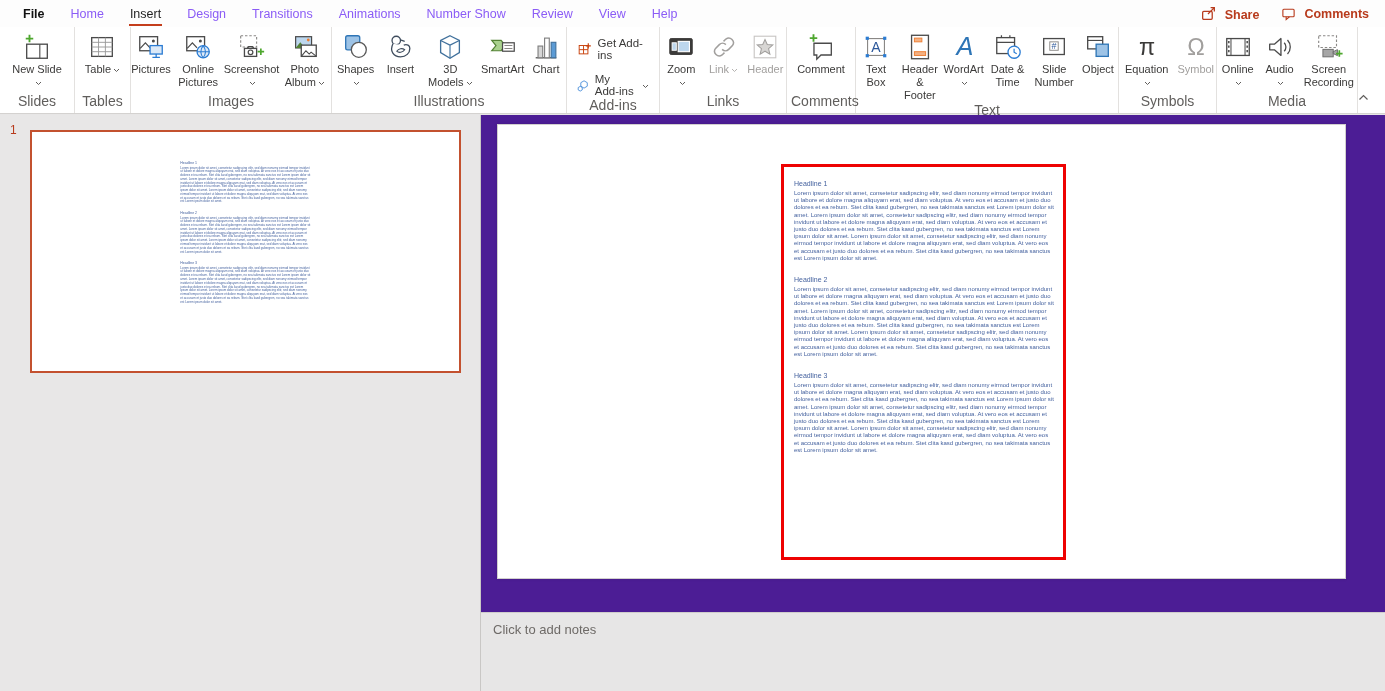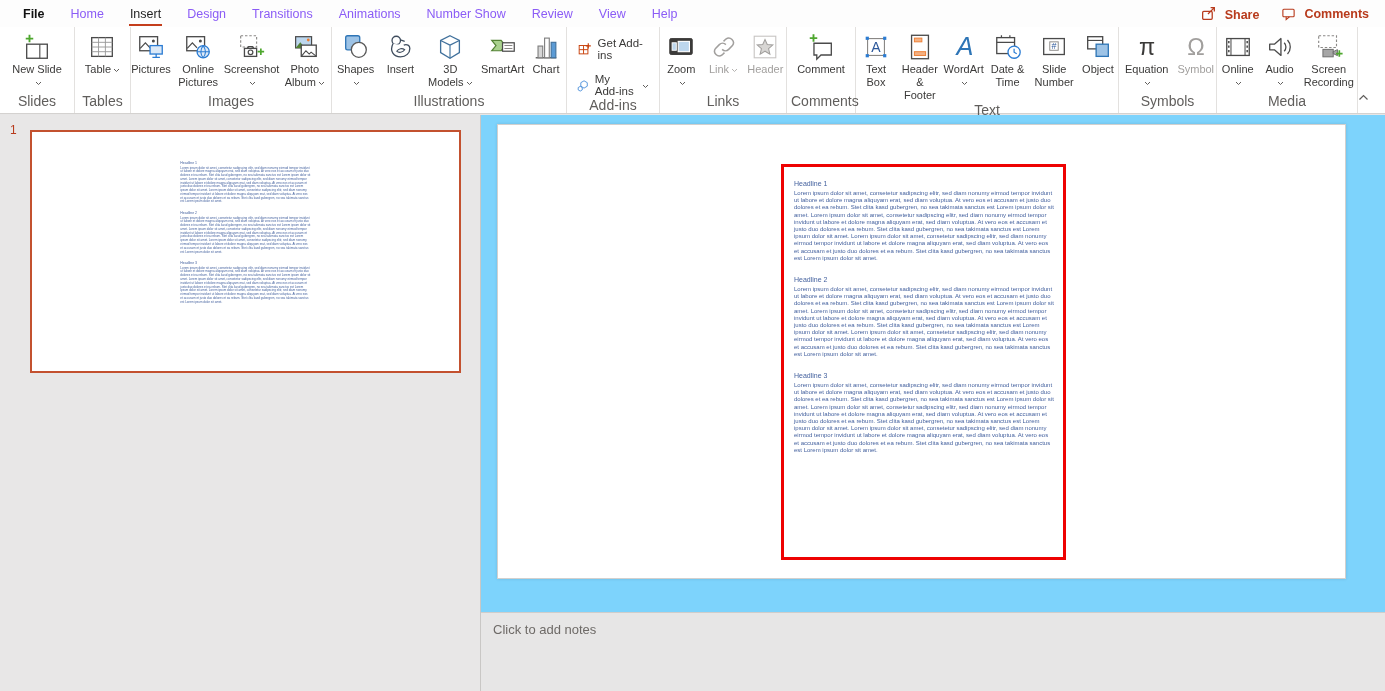--- a/index.html
+++ b/index.html
@@ -33,21 +33,21 @@
   .collapse-area { flex:1 1 auto; position:relative; border-right:none; }
   .collapse-chev { position:absolute; right:16px; bottom:8px; cursor:default; }
 
   
   .workspace { position:absolute; top:115px; left:0; right:0; bottom:0; display:flex; }
   .thumbpanel { width:481px; flex:0 0 auto; background:#e8e7e7; border-right:1px solid #c9c7c5; position:relative; }
   .slide-num { position:absolute; left:10px; top:8px; font-size:12px; color:#b83b1d; }
   .thumb { position:absolute; left:30px; top:15px; width:431px; height:243px; background:#ffffff; border:2px solid #c3512f; overflow:hidden; cursor:default; }
   .thumb-stage { position:absolute; left:0; top:0; width:849px; height:455px; transform:scale(0.501,0.522); transform-origin:0 0; }
 
-  .editor { flex:1; position:relative; background:#7dd3fc; }
+  .editor { flex:1; position:relative; background:#4c1d95; }
   .slide { position:absolute; left:16px; top:9px; width:849px; height:455px; background:#ffffff; border:1px solid #d2d0ce; box-shadow:0 0 3px rgba(0,0,0,0.12); }
   .textbox { position:absolute; left:283px; top:39px; width:285px; height:396px; border:3px solid #ee0202; padding:12px 9px 0 10px; overflow:hidden; }
   .textbox.ghost { border-color:transparent; }
   .tb-section { margin-bottom:13px; }
   .tb-heading { font-size:7px; line-height:9px; color:#45629f; margin-bottom:2px; }
   .tb-body { font-size:6px; line-height:7.2px; color:#45629f; }
 
   .notes { position:absolute; left:0; right:0; top:497px; bottom:0; background:#e7e6e6; border-top:1px solid #cfcdcb; padding:9px 0 0 12px; }
   .notes-ph { font-size:13px; color:#6e6a67; }
 </style>

